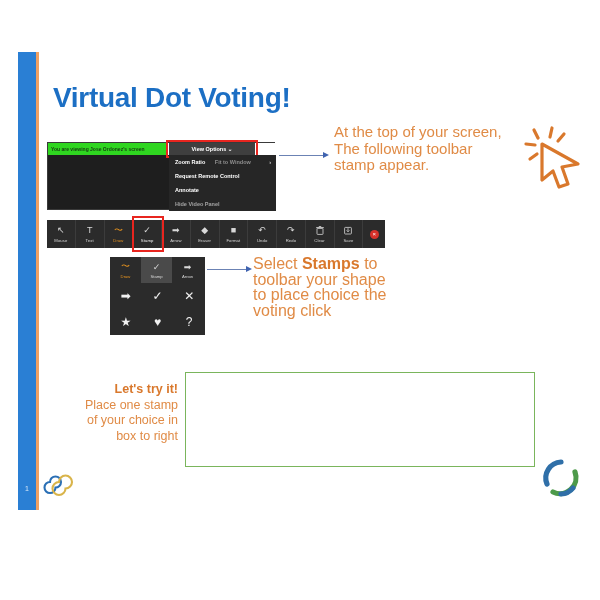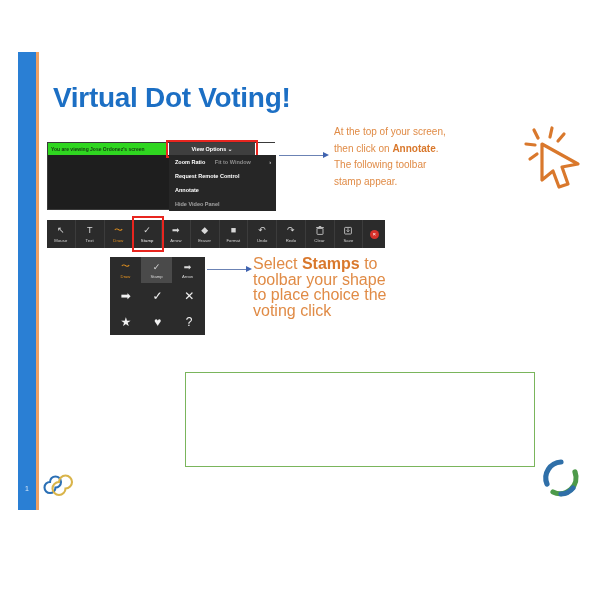--- a/index.html
+++ b/index.html
@@ -101,21 +101,21 @@
   .sp-cell{display:flex;align-items:center;justify-content:center;color:#f2f2f2;font-size:12px;}
   
   .conn{position:absolute;height:10px;}
   .conn .line{position:absolute;left:0;top:4.5px;height:1.3px;background:#6b82b4;}
   .conn .head{
     position:absolute;top:1.5px;width:0;height:0;
     border-top:3.5px solid transparent;border-bottom:3.5px solid transparent;
     border-left:6px solid #3f63b0;
   }
   
-  .txt{position:absolute;color:#e08b46;font-size:10px;line-height:16.5px;}
+  .txt{position:absolute;color:#e08b46;font-size:15px;line-height:16.5px;}
   .txt b{color:#d9782c;font-weight:bold;}
   .txt1{left:334px;top:72px;width:200px;}
   .txt2{left:253px;top:204px;width:170px;font-size:16px;line-height:15.5px;}
   .txt3{left:38px;top:330px;width:140px;font-size:12.5px;line-height:15.5px;text-align:right;}
   .txt3 .hd{color:#d9782c;font-weight:bold;}
   
   .vote-box{
     position:absolute;left:185px;top:320px;width:350px;height:95px;
     border:1.4px solid #7ab55c;background:#ffffff;box-sizing:border-box;
   }
@@ -265,36 +265,39 @@
     </div>
   </div>
 
   <div class="conn" style="left:207px;top:212px;width:45px;">
     <div class="line" style="width:39px"></div>
       <div class="head" style="left:39px"></div>
   </div>
 
   <div class="txt txt1">
     <div>At the top of your screen,</div>
-    <div>
-      <span>then click on </span><b>Annotate</b><span>.</span>
-    </div>
     <div>The following toolbar</div>
     <div>stamp appear.</div>
   </div>
 
   <div class="txt txt2">
     <div>
       <span>Select </span><b>Stamps</b><span> to</span>
     </div>
     <div>toolbar your shape</div>
     <div>to place choice the</div>
     <div>voting click</div>
   </div>
 
+  <div class="txt txt3">
+    <div class="hd">Let's try it!</div>
+    <div>Place one stamp</div>
+    <div>of your choice in</div>
+    <div>box to right</div>
+  </div>
 
   <div class="vote-box"></div>
 
   <div class="logo-inf">
     <svg viewBox="0 0 38 30" width="38" height="30">
       <path d="M10 15 a5.5 5.5 0 1 1 5.5 5.5 a5.5 5.5 0 1 1 -5.5 -5.5 Z" fill="none" stroke="#2a6fb5" stroke-width="2.1"></path>
       <path d="M19 15 a6.5 6.5 0 1 1 6.5 6.5 a6.5 6.5 0 1 1 -6.5 -6.5 Z" fill="none" stroke="#d9b44a" stroke-width="2.1"></path>
     </svg>
   </div>
 

